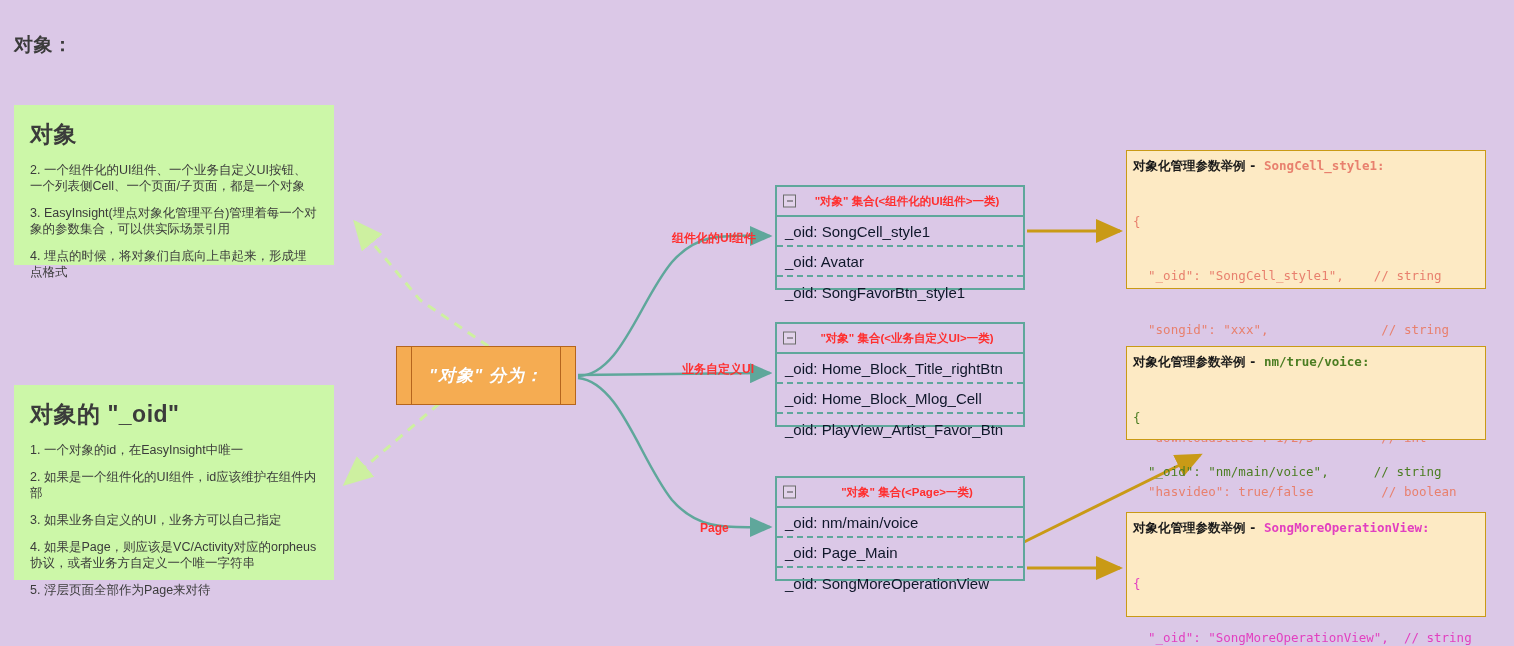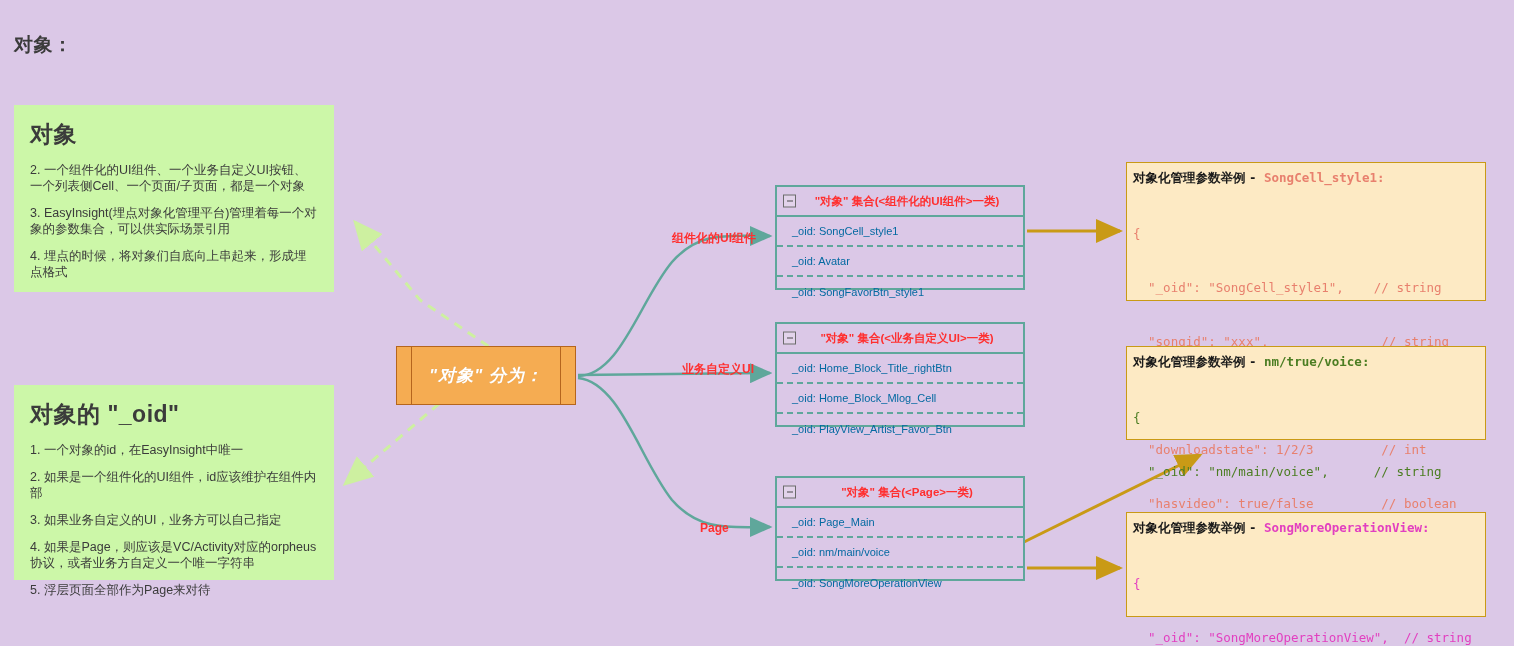--- a/index.html
+++ b/index.html
@@ -132,23 +132,23 @@
     font-size: 11.5px;
     font-weight: bold;
     color: #ff2f2f;
     padding-left: 14px;
     white-space: nowrap;
   }
   .set-box .set-row {
     height: 30px;
     display: flex;
     align-items: center;
-    padding-left: 15px;
-    font-size: 11px;
-    color: #0369a1;
+    padding-left: 8px;
+    font-size: 15px;
+    color: #0f172a;
     border-bottom: 2px dashed #5fa79b;
     box-sizing: border-box;
   }
   .set-box .set-row:last-child { border-bottom: none; }
 
   
   .code-card {
     position: absolute;
     box-sizing: border-box;
     background: #fdeac4;
@@ -205,21 +205,21 @@
     <path d="M578,375 L770,373" stroke="#5fa79b" stroke-width="2.5" fill="none" marker-end="url(#arrow-teal)"></path>
     <path d="M578,378 C620,382 640,460 672,500 C700,532 730,527 770,527" stroke="#5fa79b" stroke-width="2.5" fill="none" marker-end="url(#arrow-teal)"></path>
 
     <path d="M1027,231 L1120,231" stroke="#c99a16" stroke-width="3" fill="none" marker-end="url(#arrow-gold)"></path>
     <path d="M1024,542 L1200,455" stroke="#c99a16" stroke-width="3" fill="none" marker-end="url(#arrow-gold)"></path>
     <path d="M1027,568 L1120,568" stroke="#c99a16" stroke-width="3" fill="none" marker-end="url(#arrow-gold)"></path>
   </svg>
 
   <div class="page-title">对象：</div>
 
-  <div class="note-card" style="left:14px; top:105px; width:320px; height:187px;">
+  <div class="note-card" style="left:14px; top:105px; width:320px; height:160px;">
     <div class="note-title">对象</div>
     <div class="note-line">2. 一个组件化的UI组件、一个业务自定义UI按钮、一个列表侧Cell、一个页面/子页面，都是一个对象</div>
     <div class="note-line">3. EasyInsight(埋点对象化管理平台)管理着每一个对象的参数集合，可以供实际场景引用</div>
     <div class="note-line">4. 埋点的时候，将对象们自底向上串起来，形成埋点格式</div>
   </div>
 
   <div class="note-card" style="left:14px; top:385px; width:320px; height:195px;">
     <div class="note-title">对象的 "_oid"</div>
     <div class="note-line">1. 一个对象的id，在EasyInsight中唯一</div>
     <div class="note-line">2. 如果是一个组件化的UI组件，id应该维护在组件内部</div>
@@ -256,26 +256,26 @@
     <div class="set-row">_oid: Home_Block_Title_rightBtn</div>
     <div class="set-row">_oid: Home_Block_Mlog_Cell</div>
     <div class="set-row">_oid: PlayView_Artist_Favor_Btn</div>
   </div>
 
   <div class="set-box" style="left:775px; top:476px; width:250px; height:105px;">
     <div class="set-header">
       <span class="collapse-icon"></span>
       <span class="set-title">"对象" 集合(&lt;Page&gt;一类)</span>
     </div>
+    <div class="set-row">_oid: nm/main/voice</div>
     <div class="set-row">_oid: Page_Main</div>
-    <div class="set-row">_oid: nm/main/voice</div>
     <div class="set-row">_oid: SongMoreOperationView</div>
   </div>
 
-  <div class="code-card" style="left:1126px; top:162px; width:360px; height:139px;">
+  <div class="code-card" style="left:1126px; top:150px; width:360px; height:139px;">
     <div class="code-head">
       <span>对象化管理参数举例</span>
       <span class="head-dash">  - </span>
       <span class="head-target" style="color: rgb(232, 128, 110);">SongCell_style1:</span>
     </div>
     <div class="code-body">
       <div class="code-line" style="color: rgb(232, 128, 110);">{</div>
       <div class="code-line" style="color: rgb(232, 128, 110);">  "_oid": "SongCell_style1",    // string</div>
       <div class="code-line" style="color: rgb(232, 128, 110);">  "songid": "xxx",               // string</div>
       <div class="code-line" style="color: rgb(232, 128, 110);">  "songname": "xxx",             // string</div>

